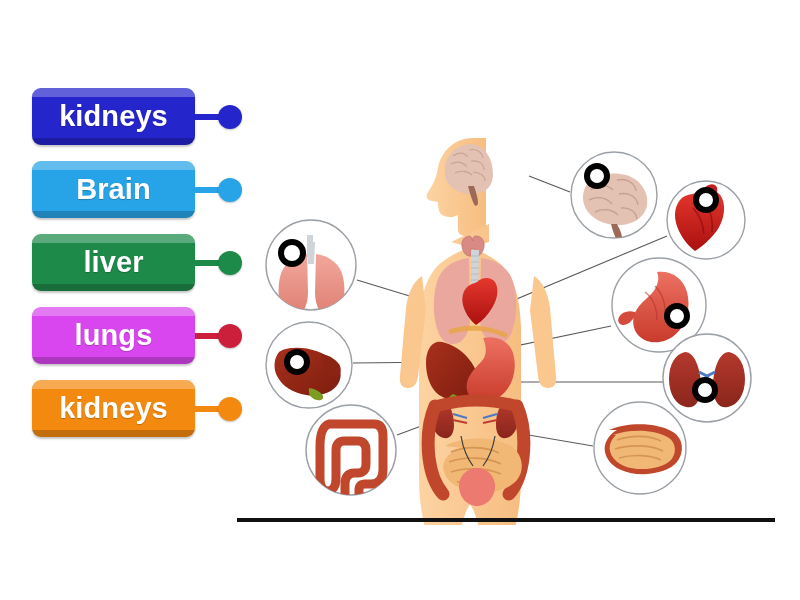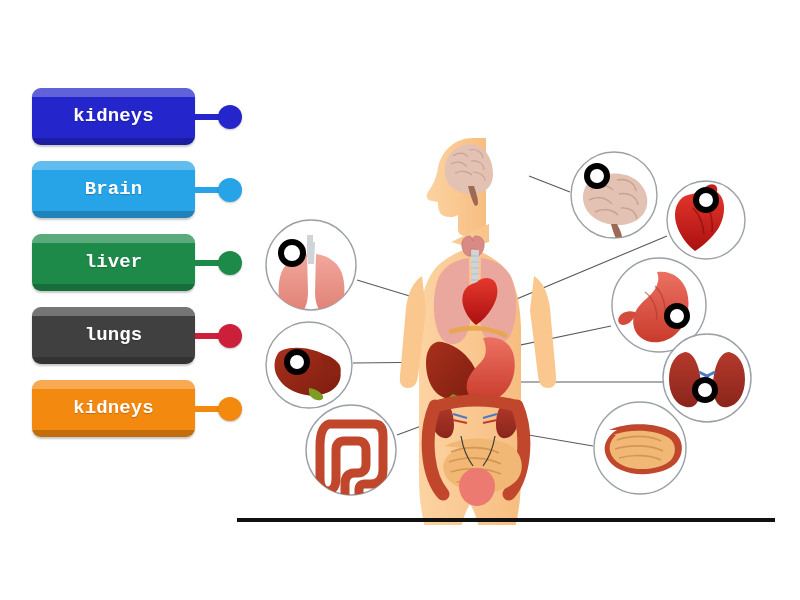--- a/index.html
+++ b/index.html
@@ -11,25 +11,25 @@
   #stage{position:absolute;inset:0;width:800px;height:600px;}
 
   
   .label-column{position:absolute;left:32px;top:88px;width:200px;}
   .label-row{position:relative;height:57px;margin-bottom:16px;}
 
   .label-chip{
     position:absolute;left:0;top:0;width:163px;height:57px;
     border-radius:9px;box-sizing:border-box;
     display:flex;align-items:center;justify-content:center;
-    color:#ffffff;font-size:19px;font-weight:bold;
+    color:#ffffff;font-size:29px;font-weight:bold;
     letter-spacing:.1px;line-height:1;
     text-shadow:0 1px 1px rgba(0,0,0,.22);
     box-shadow:0 2px 2px rgba(0,0,0,.22);
-    overflow:hidden;cursor:pointer;user-select:none;font-family:Liberation Mono, monospace;
+    overflow:hidden;cursor:pointer;user-select:none;
   }
   .label-chip::before{
     content:"";position:absolute;left:0;right:0;top:0;height:9px;
     background:rgba(255,255,255,.28);
   }
   .label-chip::after{
     content:"";position:absolute;left:0;right:0;bottom:0;height:7px;
     background:rgba(0,0,0,.20);
   }
   .chip-text{position:relative;z-index:2;}
@@ -70,21 +70,21 @@
     <div class="label-row">
       <div class="label-chip" style="background:#1d8a4a">
         <span class="chip-text">liver</span>
       </div>
       <div class="stem" style="background:#1d8a4a"></div>
       <div class="knob" style="background:#1d8a4a"></div>
     </div>
 
 
     <div class="label-row">
-      <div class="label-chip" style="background:#404040">
+      <div class="label-chip" style="background:#d946ef">
         <span class="chip-text">lungs</span>
       </div>
       <div class="stem" style="background:#cc1f3c"></div>
       <div class="knob" style="background:#cc1f3c"></div>
     </div>
 
     <div class="label-row">
       <div class="label-chip" style="background:#f4890f">
         <span class="chip-text">kidneys</span>
       </div>

